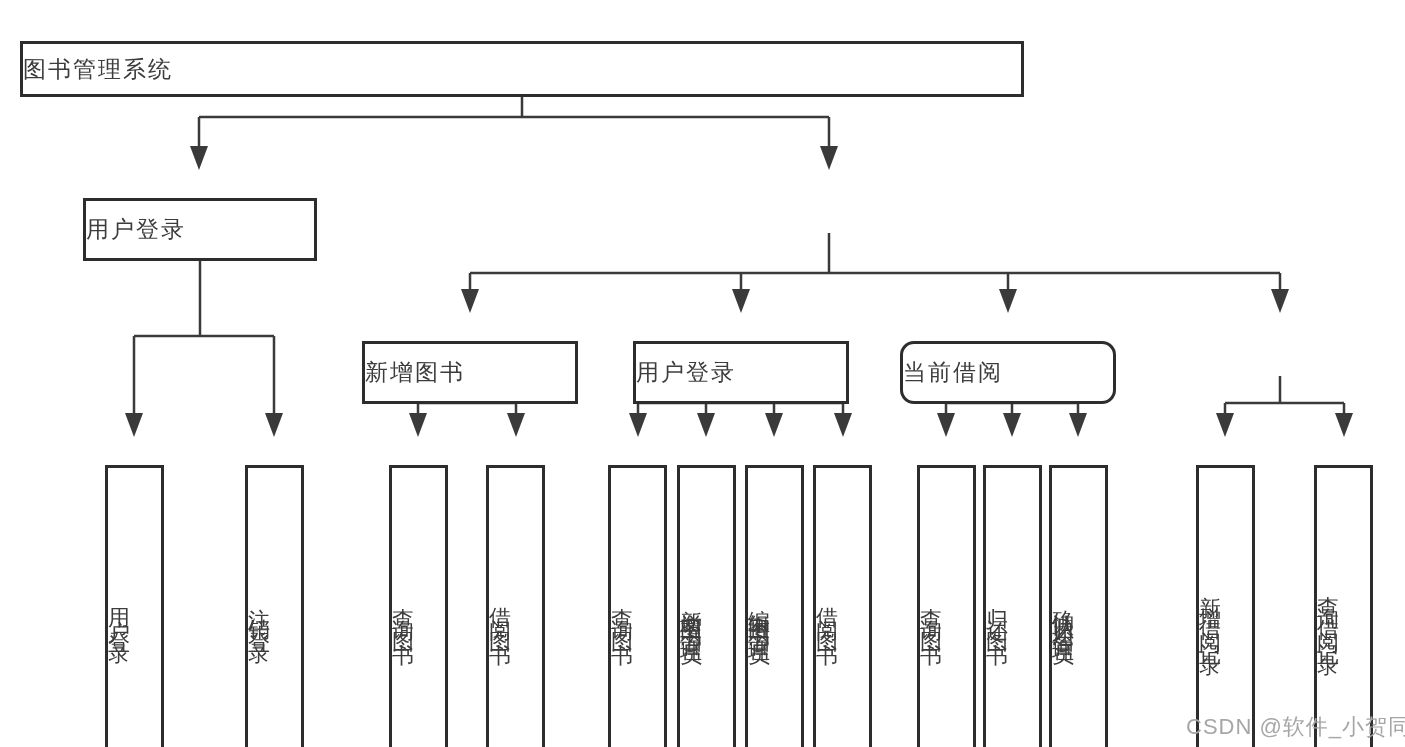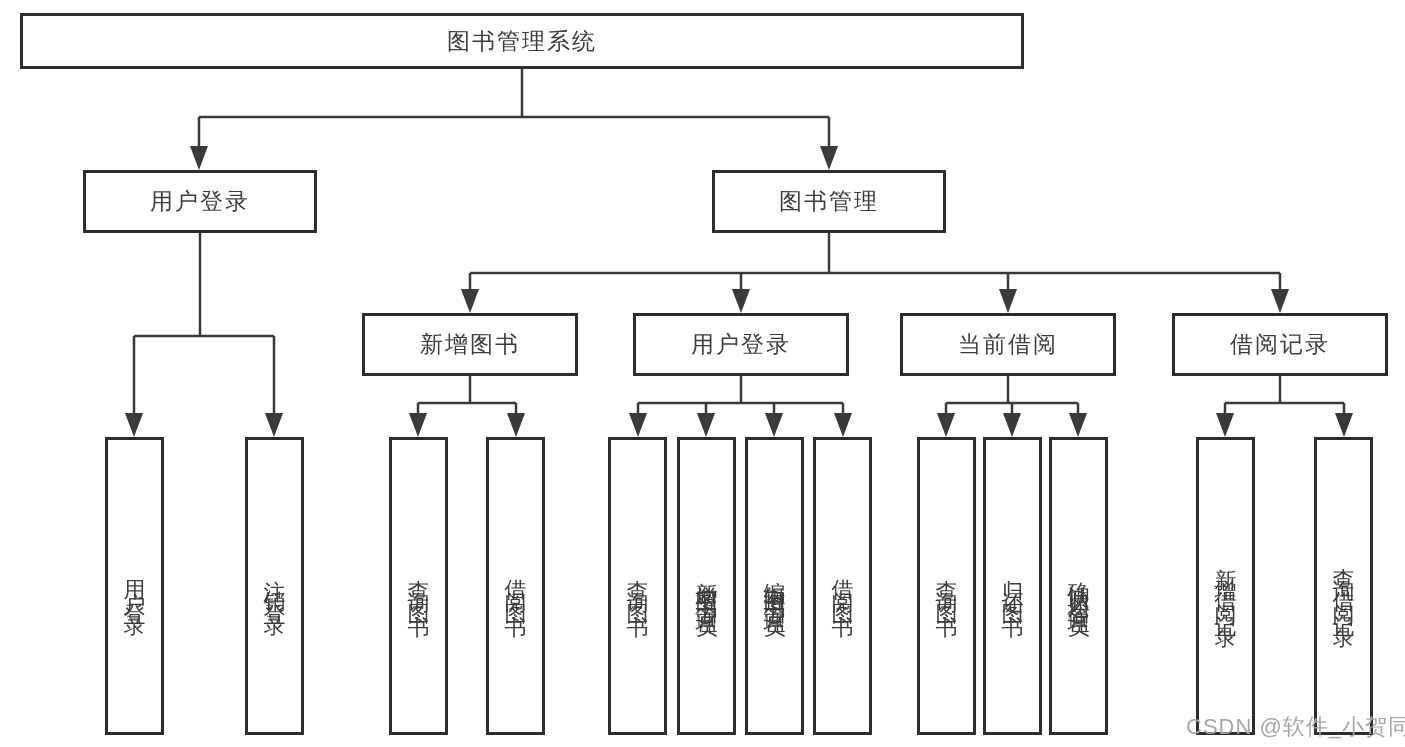--- a/index.html
+++ b/index.html
@@ -11,22 +11,23 @@
     --watermark:#a6a6a6;
   }
   html,body{margin:0;padding:0;background:var(--bg);}
   .canvas{
     position:relative;width:1405px;height:747px;background:var(--bg);
     font-family:"Liberation Sans","DejaVu Sans",sans-serif;overflow:hidden;
   }
   svg.connectors{position:absolute;left:0;top:0;}
   .node{
     position:absolute;box-sizing:border-box;background:var(--box-bg);
-    border:3px solid var(--border);display:flex;align-items:center;justify-content:center;
+    border:3px solid var(--border);display:flex;align-items:center;
     color:var(--text);
+    margin-top:28px;
   }
   .h-node{font-size:23px;letter-spacing:2px;white-space:nowrap;}
   .v-node span{
     writing-mode:vertical-rl;text-orientation:mixed;
     font-size:22px;letter-spacing:12px;line-height:1;
   }
   .v-node.long span{letter-spacing:5px;}
   .watermark{
     position:absolute;left:1186px;top:712px;font-size:22px;
     color:var(--watermark);white-space:nowrap;letter-spacing:1px;
@@ -70,35 +71,29 @@
     </g>
   </svg>
 
   <div class="node h-node" style="left:20px;top:13px;width:1004px;height:56px;">
     <span>图书管理系统</span>
   </div>
 
   <div class="node h-node" style="left:83px;top:170px;width:234px;height:63px;">
     <span>用户登录</span>
   </div>
-  <div class="node h-node" style="left:712px;top:170px;width:234px;height:63px;">
-    <span>图书管理</span>
-  </div>
 
   <div class="node h-node" style="left:362px;top:313px;width:216px;height:63px;">
     <span>新增图书</span>
   </div>
   <div class="node h-node" style="left:633px;top:313px;width:216px;height:63px;">
     <span>用户登录</span>
   </div>
-  <div class="node h-node" style="left:900px;top:313px;width:216px;height:63px;">
+  <div class="node h-node" style="left:900px;top:313px;width:216px;height:63px;border-radius:14px;">
     <span>当前借阅</span>
-  </div>
-  <div class="node h-node" style="left:1172px;top:313px;width:216px;height:63px;">
-    <span>借阅记录</span>
   </div>
 
   <div class="node v-node" style="left:105px;top:437px;width:59px;height:298px;">
     <span>用户登录</span>
   </div>
   <div class="node v-node" style="left:245px;top:437px;width:59px;height:298px;">
     <span>注销登录</span>
   </div>
 
   <div class="node v-node" style="left:389px;top:437px;width:59px;height:298px;">

